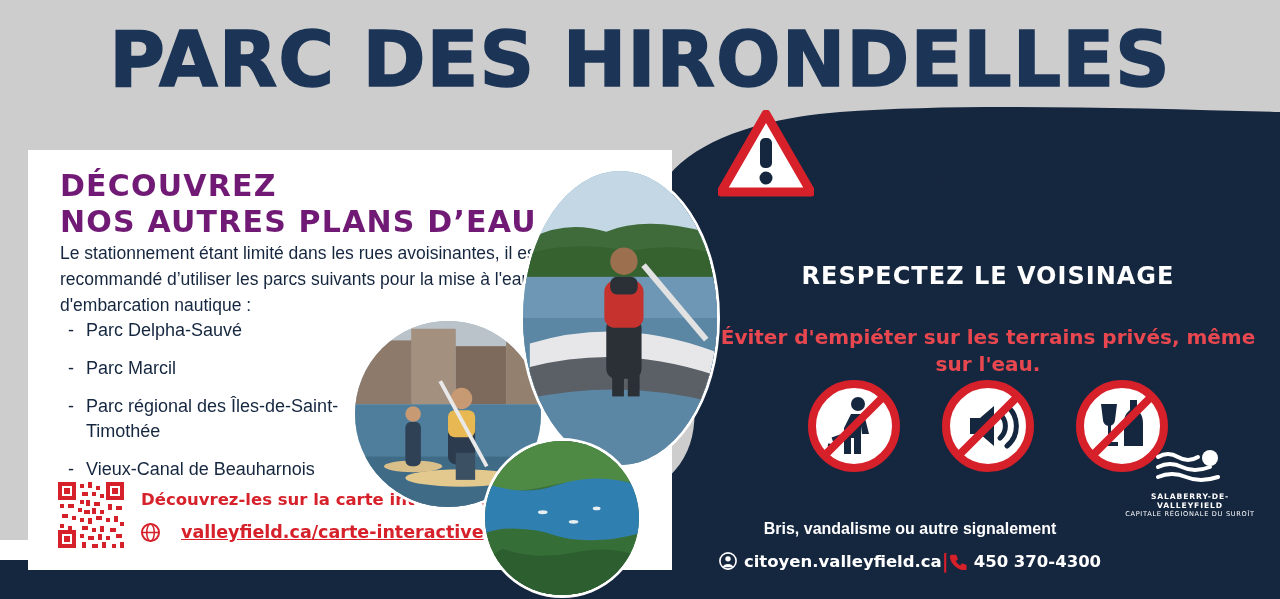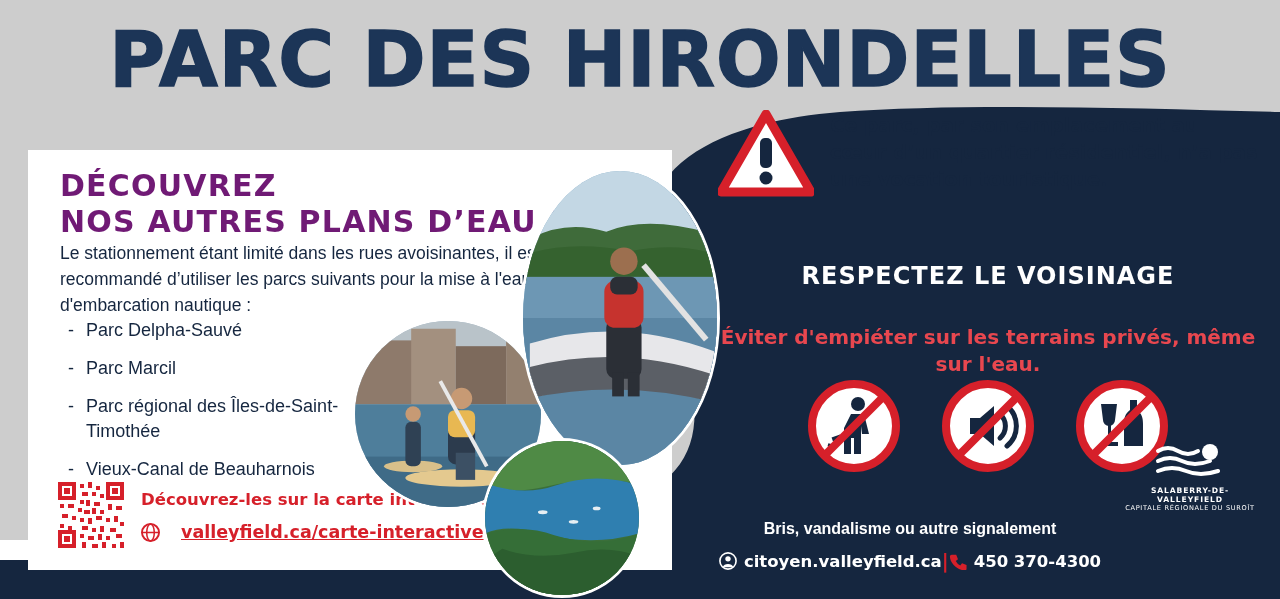--- a/index.html
+++ b/index.html
@@ -198,21 +198,21 @@
     color: #ffffff;
     font-size: 16.5px;
     font-weight: bold;
     font-family: "DejaVu Sans", sans-serif;
   }
   .footer-contacts .sep { color: #d6202a; font-size: 19px; }
   .contact-item { display: flex; align-items: center; gap: 7px; }
 
   .logo {
     position: absolute;
-    right: 22px; bottom: 28px;
+    right: 22px; bottom: 22px;
     width: 136px;
     z-index: 6;
     text-align: center;
     color: #fff;
   }
   .logo-name {
     font-size: 7.6px;
     letter-spacing: 0.9px;
     font-weight: bold;
     margin-top: 3px;

